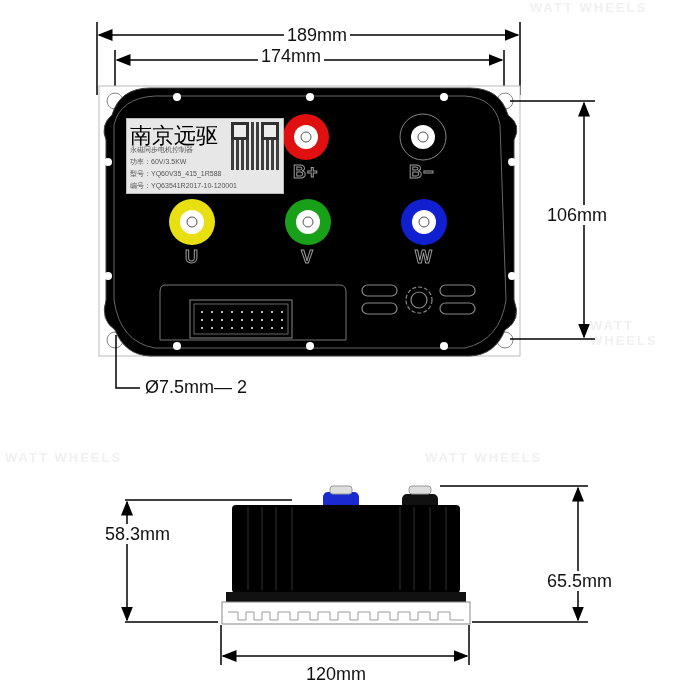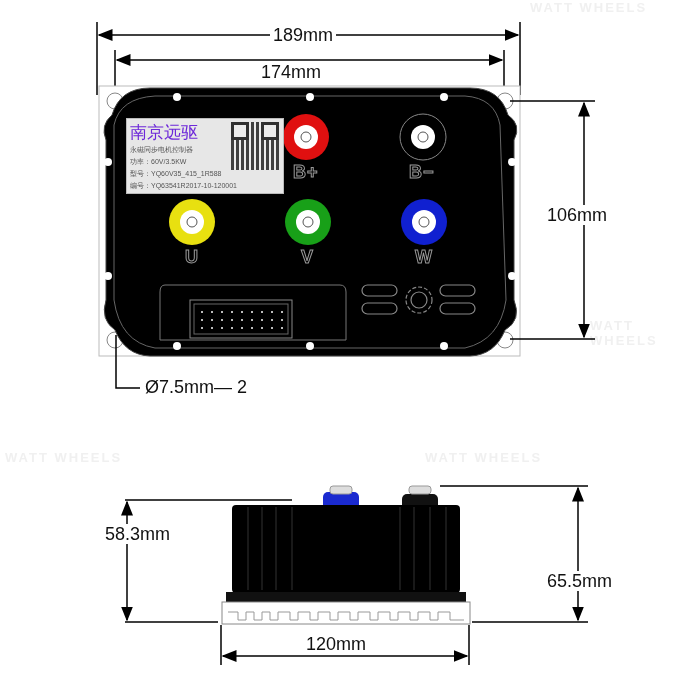--- a/index.html
+++ b/index.html
@@ -1,21 +1,21 @@
 <!DOCTYPE html>
 <html><head>
 <meta charset="utf-8">
 <style>
   html,body{margin:0;padding:0;background:#fff;}
   body{width:700px;height:700px;position:relative;overflow:hidden;font-family:"Liberation Sans",sans-serif;color:#111;}
   .abs{position:absolute;}
   .dimtext{position:absolute;font-size:18px;background:#fff;padding:0 3px;line-height:20px;white-space:nowrap;}
   .terminal-label{position:absolute;font-size:18px;color:#000;-webkit-text-stroke:1px #9a9a9a;font-weight:bold;letter-spacing:1px;}
   .label-card{position:absolute;left:126px;top:118px;width:156px;height:74px;background:#e7e7e7;border:1px solid #bbb;}
-  .label-card .t1{position:absolute;left:3px;top:2px;font-size:17px;color:#6d28d9;font-family:"DejaVu Sans",sans-serif;}
+  .label-card .t1{position:absolute;left:3px;top:2px;font-size:22px;color:#000000;font-family:"DejaVu Sans",sans-serif;}
   .label-card .row{position:absolute;left:3px;font-size:7px;color:#555;white-space:nowrap;}
   .qr{position:absolute;left:104px;top:3px;width:48px;height:48px;background:
       repeating-linear-gradient(90deg,#222 0 3px,#eee 3px 5px),#eee;opacity:.85;}
   .qr::before,.qr::after{content:"";position:absolute;width:12px;height:12px;border:3px solid #111;background:#eee;}
   .qr::before{left:0;top:0}
   .qr::after{right:0;top:0}
   .wm{position:absolute;color:#f0f0f0;font-weight:bold;font-size:13px;letter-spacing:2px;}
 </style>
 </head>
 <body>
@@ -165,19 +165,19 @@
   <div class="row" style="top:62px">编号：YQ63541R2017-10-120001</div>
   <div class="qr"></div>
 </div>
 
 <div class="terminal-label" style="left:293px;top:162px">B+</div>
 <div class="terminal-label" style="left:409px;top:162px">B−</div>
 <div class="terminal-label" style="left:185px;top:247px">U</div>
 <div class="terminal-label" style="left:301px;top:247px">V</div>
 <div class="terminal-label" style="left:415px;top:247px">W</div>
 
-<div class="dimtext" style="left:270px;top:25px">189mm</div>
-<div class="dimtext" style="left:258px;top:62px">174mm</div>
+<div class="dimtext" style="left:284px;top:25px">189mm</div>
+<div class="dimtext" style="left:258px;top:46px">174mm</div>
 <div class="dimtext" style="left:544px;top:205px">106mm</div>
 <div class="dimtext" style="left:142px;top:377px">Ø7.5mm— 2</div>
 <div class="dimtext" style="left:102px;top:524px">58.3mm</div>
 <div class="dimtext" style="left:544px;top:571px">65.5mm</div>
-<div class="dimtext" style="left:303px;top:634px">120mm</div>
+<div class="dimtext" style="left:303px;top:664px">120mm</div>
 
 </body></html>

